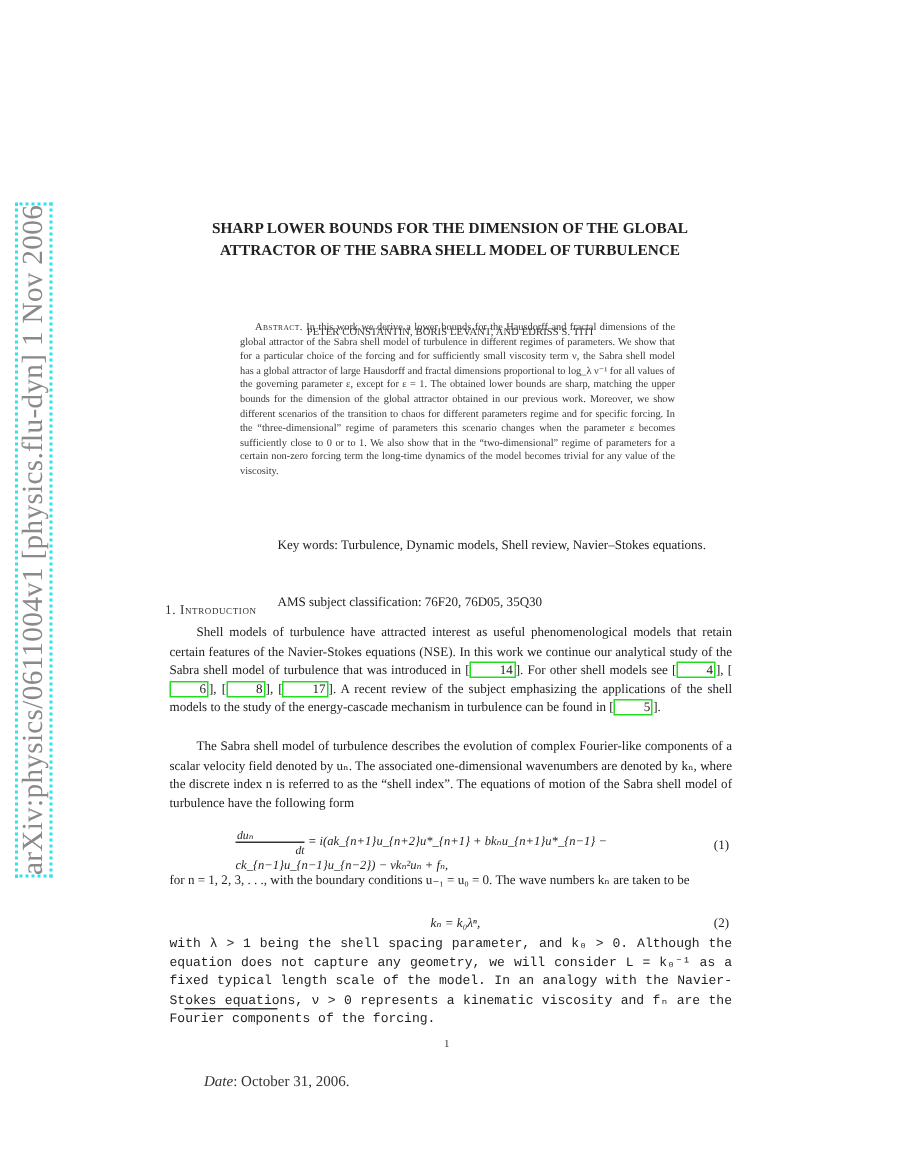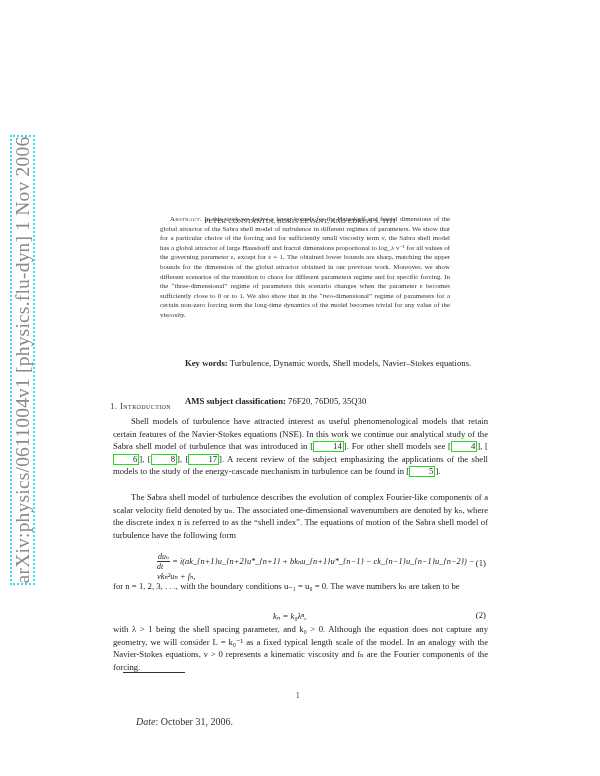--- a/index.html
+++ b/index.html
@@ -26,67 +26,69 @@
     }
     .abstract {
       position: absolute; left: 160px; width: 290px; top: 214px;
       font-size: 6.9px; line-height: 9.6px; text-align: justify; color: #333;
       text-indent: 10px;
     }
     .abstract .label { font-variant: small-caps; letter-spacing: 0.3px; }
     .kw {
       position: absolute; left: 137px; width: 350px; font-size: 8.7px; color: #222;
     }
-    .kw b { font-weight: bold; padding-left: 48px; }
+    .kw b { font-weight: normal; padding-left: 48px; }
     .section-heading {
       position: absolute; left: 110px; width: 380px; top: 401px; text-align: left;
       font-size: 8.8px; color: #333; letter-spacing: 0.4px;
     }
     .section-heading .sc { font-variant: small-caps; }
     .body-text {
       position: absolute; left: 113px; width: 375px;
       font-size: 8.7px; line-height: 12.6px; text-align: justify; color: #222;
     }
     .body-text p { margin: 0; text-indent: 18px; }
     .cite {
       display: inline-block; border: 1px solid #22dd22; padding: 0 1px; line-height: 9px;
     }
     .eq {
       position: absolute; left: 113px; width: 375px; font-size: 8.7px; color: #222;
       font-style: italic;
     }
     .eq .num { position: absolute; right: 2px; font-style: normal; }
     .eq .frac { display: inline-block; text-align: left; vertical-align: middle; }
     .eq .frac .top { display: block; border-bottom: 0.8px solid #333; padding: 0 1px; font-size: 7.8px; }
-    .eq .frac .bot { display: block; font-size: 7.8px; }
+    .eq .frac .bot { display: block; font-size: 7.8px; margin-left: 40px; }
     .fn-rule { position: absolute; left: 123px; top: 672px; width: 62px; height: 0; border-top: 1px solid #333; }
     .footnote { position: absolute; left: 136px; top: 716px; font-size: 10px; color: #333; }
     .footnote i { font-style: italic; }
     .page-num { position: absolute; left: 296px; top: 692px; font-size: 7.2px; color: #333; }
   </style>
 </head>
 <body>
 
 <div class="stamp">
   <div class="stamp-text">arXiv:physics/0611004v1  [physics.flu-dyn]  1 Nov 2006</div>
 </div>
 
 <div class="title">
+  <div>SHARP LOWER BOUNDS FOR THE DIMENSION OF THE GLOBAL</div>
+  <div>ATTRACTOR OF THE SABRA SHELL MODEL OF TURBULENCE</div>
 </div>
 
 <div class="authors">PETER CONSTANTIN, BORIS LEVANT, AND EDRISS S. TITI</div>
 
 <div class="abstract">
   <span class="label">Abstract.</span>
   <span>In this work we derive a lower bounds for the Hausdorff and fractal dimensions of the global attractor of the Sabra shell model of turbulence in different regimes of parameters. We show that for a particular choice of the forcing and for sufficiently small viscosity term ν, the Sabra shell model has a global attractor of large Hausdorff and fractal dimensions proportional to log_λ ν⁻¹ for all values of the governing parameter ε, except for ε = 1. The obtained lower bounds are sharp, matching the upper bounds for the dimension of the global attractor obtained in our previous work. Moreover, we show different scenarios of the transition to chaos for different parameters regime and for specific forcing. In the “three-dimensional” regime of parameters this scenario changes when the parameter ε becomes sufficiently close to 0 or to 1. We also show that in the “two-dimensional” regime of parameters for a certain non-zero forcing term the long-time dynamics of the model becomes trivial for any value of the viscosity.</span>
 </div>
 
 <div class="kw" style="top:358px;">
   <b>Key words:</b>
-  <span>Turbulence, Dynamic words, Shell models, Navier–Stokes equations.</span>
+  <span>Turbulence, Dynamic models, Shell review, Navier–Stokes equations.</span>
 </div>
 
 <div class="kw" style="top:376px;margin-top:20px;">
   <b>AMS subject classification:</b>
   <span>76F20, 76D05, 35Q30</span>
 </div>
 
 <div class="section-heading">
   <span>1.</span>
   <span class="sc">Introduction</span>
@@ -111,26 +113,26 @@
     <span style="font-size:8.4px;">= i(ak_{n+1}u_{n+2}u*_{n+1} + bkₙu_{n+1}u*_{n−1} − ck_{n−1}u_{n−1}u_{n−2}) − νkₙ²uₙ + fₙ,</span>
   </span>
   <span class="num" style="top:6px;">(1)</span>
 </div>
 
 <div class="body-text" style="top:580px;">
   <p style="text-indent:0;">for n = 1, 2, 3, . . ., with the boundary conditions u₋₁ = u₀ = 0. The wave numbers kₙ are taken to be</p>
 </div>
 
 <div class="eq" style="top:610px;">
-  <span style="position:absolute; left:160px;font-family:Liberation Serif, serif;">kₙ = k₀λⁿ,</span>
+  <span style="position:absolute; left:174px;">kₙ = k₀λⁿ,</span>
   <span class="num">(2)</span>
 </div>
 
 <div class="body-text" style="top:623px;">
-  <p style="text-indent:0;">with λ &gt; 1 being the shell spacing parameter, and k₀ &gt; 0. Although the equation does not capture any geometry, we will consider L = k₀⁻¹ as a fixed typical length scale of the model. In an analogy with the Navier-Stokes equations, ν &gt; 0 represents a kinematic viscosity and fₙ are the Fourier components of the forcing.</p>
+  <p style="text-indent:0;font-family:Liberation Mono, monospace;">with λ &gt; 1 being the shell spacing parameter, and k₀ &gt; 0. Although the equation does not capture any geometry, we will consider L = k₀⁻¹ as a fixed typical length scale of the model. In an analogy with the Navier-Stokes equations, ν &gt; 0 represents a kinematic viscosity and fₙ are the Fourier components of the forcing.</p>
 </div>
 
 <div class="fn-rule"></div>
 <div class="footnote">
   <i>Date</i><span>: October 31, 2006.</span>
 </div>
 
 <div class="page-num">1</div>
 
 </body></html>

